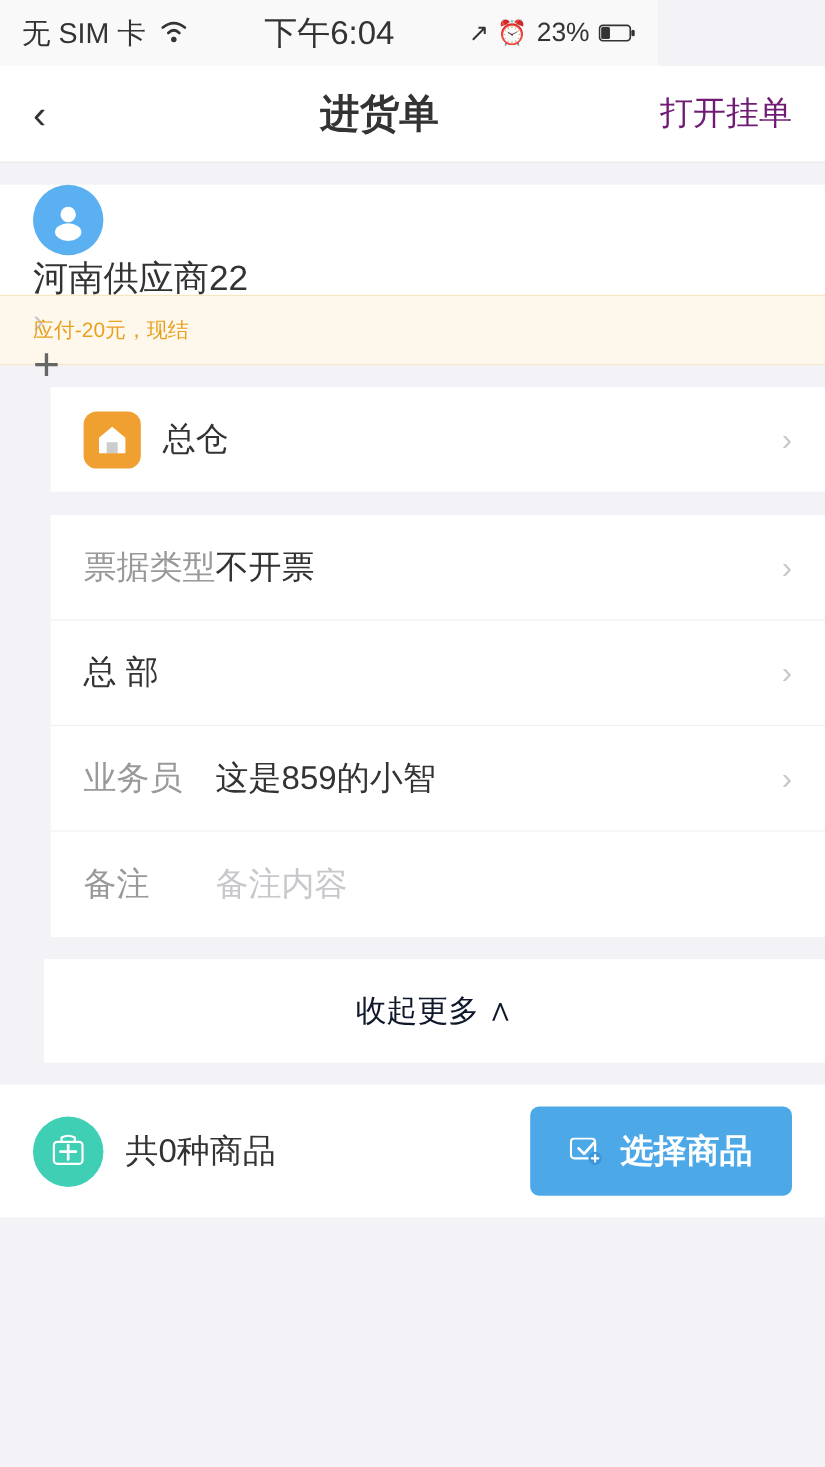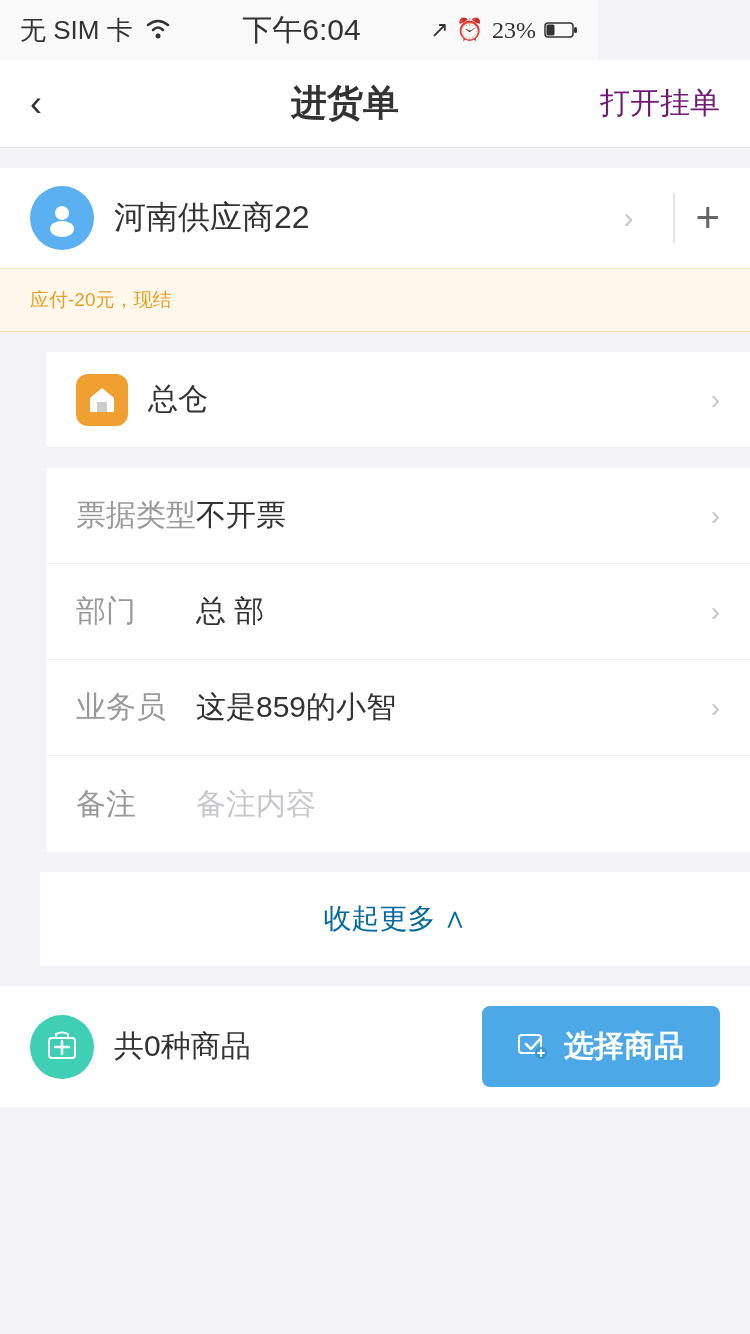--- a/index.html
+++ b/index.html
@@ -64,24 +64,24 @@
 
     
     .card {
       background: #fff;
       margin-top: 20px;
     }
 
     
     .supplier-row {
       display: flex;
-      align-items: center;
       padding: 0 30px;
       height: 100px;
       background: #fff;
+      flex-direction: column;
     }
     .supplier-avatar {
       width: 64px;
       height: 64px;
       border-radius: 50%;
       background: #5ab0f0;
       display: flex;
       align-items: center;
       justify-content: center;
       flex-shrink: 0;
@@ -187,21 +187,21 @@
       border-bottom: 1px solid #f0f0f0;
       cursor: pointer;
     }
 
     
     .collapse-row {
       background: #fff;
       text-align: center;
       padding: 28px 0;
       font-size: 28px;
-      color: #0369a1;
+      color: #0f172a;
       cursor: pointer;
       margin-top: 20px;
       margin-left: 40px;
     }
 
     
     .bottom-bar {
       background: #fff;
       display: flex;
       align-items: center;
@@ -257,21 +257,21 @@
         <path d="M10 13 Q15 8 20 13" stroke="#333" stroke-width="2.5" stroke-linecap="round" fill="none"></path>
         <path d="M5 8 Q15 0 25 8" stroke="#333" stroke-width="2.5" stroke-linecap="round" fill="none"></path>
         <circle cx="15" cy="19" r="2.5" fill="#333"></circle>
       </svg>
     </span>
   </div>
   <div class="status-center">下午6:04</div>
   <div class="status-right">
     <span style="font-size:22px;">↗</span>
     <span style="font-size:22px;">⏰</span>
-    <span style="font-size:24px;font-family:Liberation Serif, serif;">23%</span>
+    <span style="font-size:24px;">23%</span>
     <span>
       <svg width="34" height="18" viewBox="0 0 34 18">
         <rect x="1" y="2" width="28" height="14" rx="3" ry="3" stroke="#333" stroke-width="1.5" fill="none"></rect>
         <rect x="2.5" y="3.5" width="8" height="11" rx="1.5" fill="#333"></rect>
         <rect x="30" y="6" width="3" height="6" rx="1.5" fill="#333"></rect>
       </svg>
     </span>
   </div>
 </div>
 
@@ -318,21 +318,20 @@
   <div class="section-gap"></div>
   <div class="form-section">
 
     <div class="form-row">
       <span class="form-label">票据类型</span>
       <span class="form-value">不开票</span>
       <span class="form-chevron">›</span>
     </div>
 
     <div class="form-row">
-      <span class="form-label">部门</span>
       <span class="form-value">总 部</span>
       <span class="form-chevron">›</span>
     </div>
 
     <div class="form-row">
       <span class="form-label">业务员</span>
       <span class="form-value">这是859的小智</span>
       <span class="form-chevron">›</span>
     </div>
 

